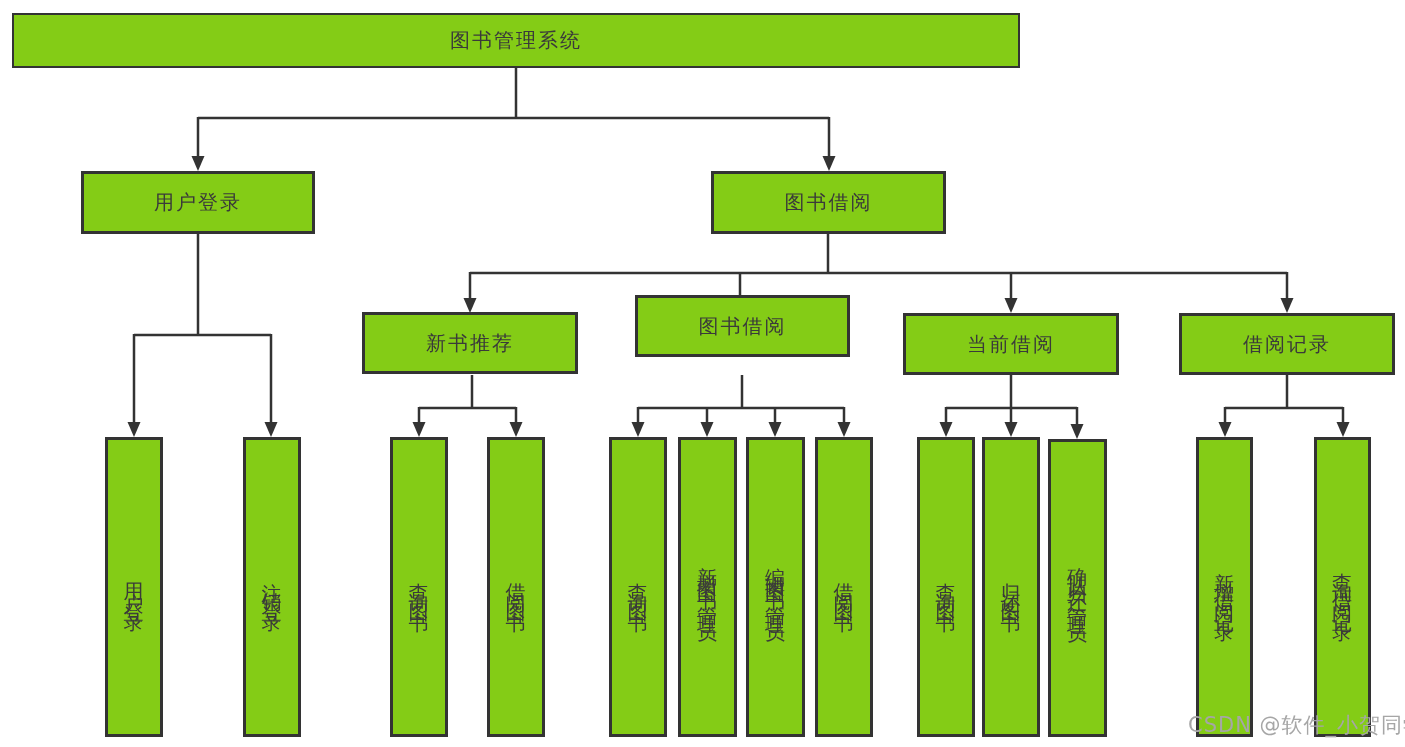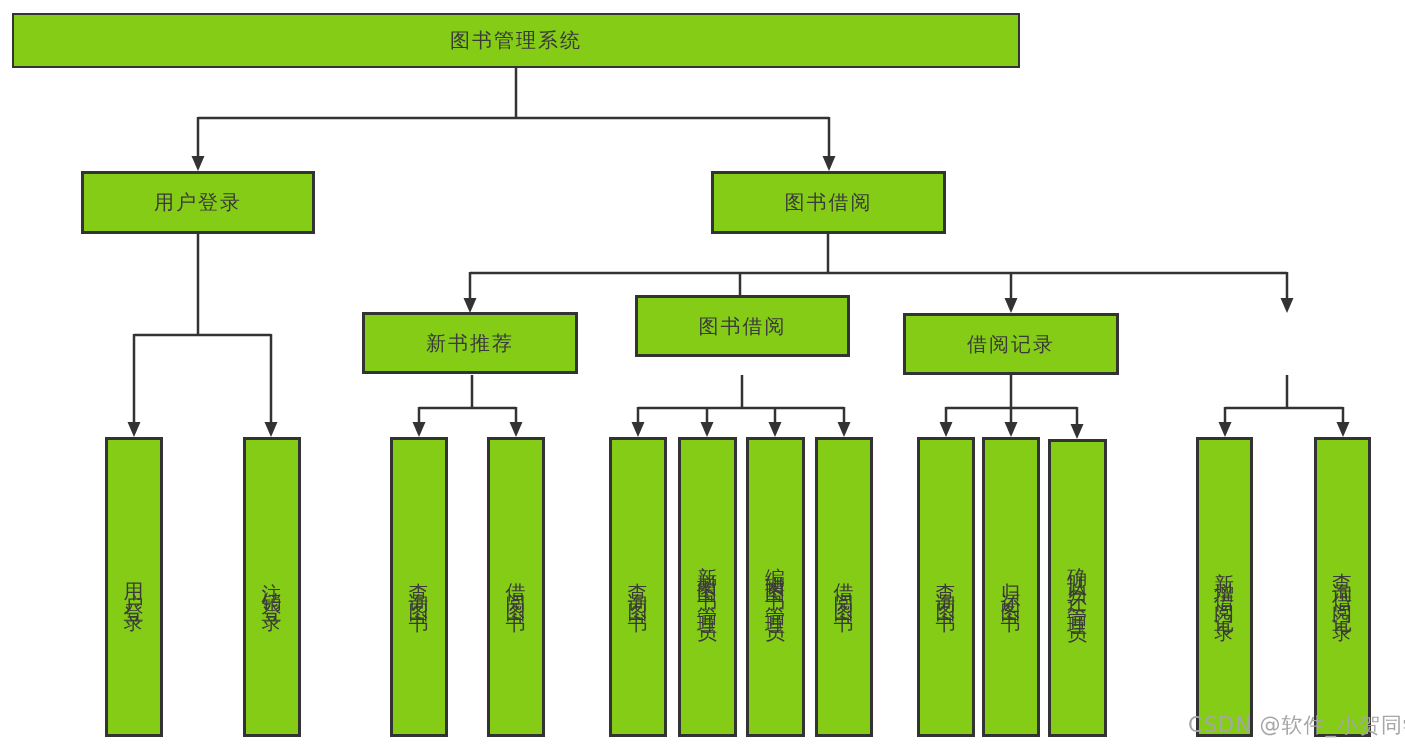--- a/index.html
+++ b/index.html
@@ -133,20 +133,23 @@
     <span>图书借阅</span>
   </div>
 
   <div class="node h-node" style="left:362px; top:312px; width:216px; height:62px;">
     <span>新书推荐</span>
   </div>
   <div class="node h-node" style="left:635px; top:295px; width:215px; height:62px;">
     <span>图书借阅</span>
   </div>
   <div class="node h-node" style="left:903px; top:313px; width:216px; height:62px;">
+    <span>当前借阅</span>
+  </div>
+  <div class="node h-node" style="left:1179px; top:313px; width:216px; height:62px;">
     <span>借阅记录</span>
   </div>
 
   <div class="node v-node" style="left:105px; top:437px; width:58px; height:300px;">
     <span class="v-text">用户登录</span>
   </div>
   <div class="node v-node" style="left:243px; top:437px; width:58px; height:300px;">
     <span class="v-text">注销登录</span>
   </div>
 

